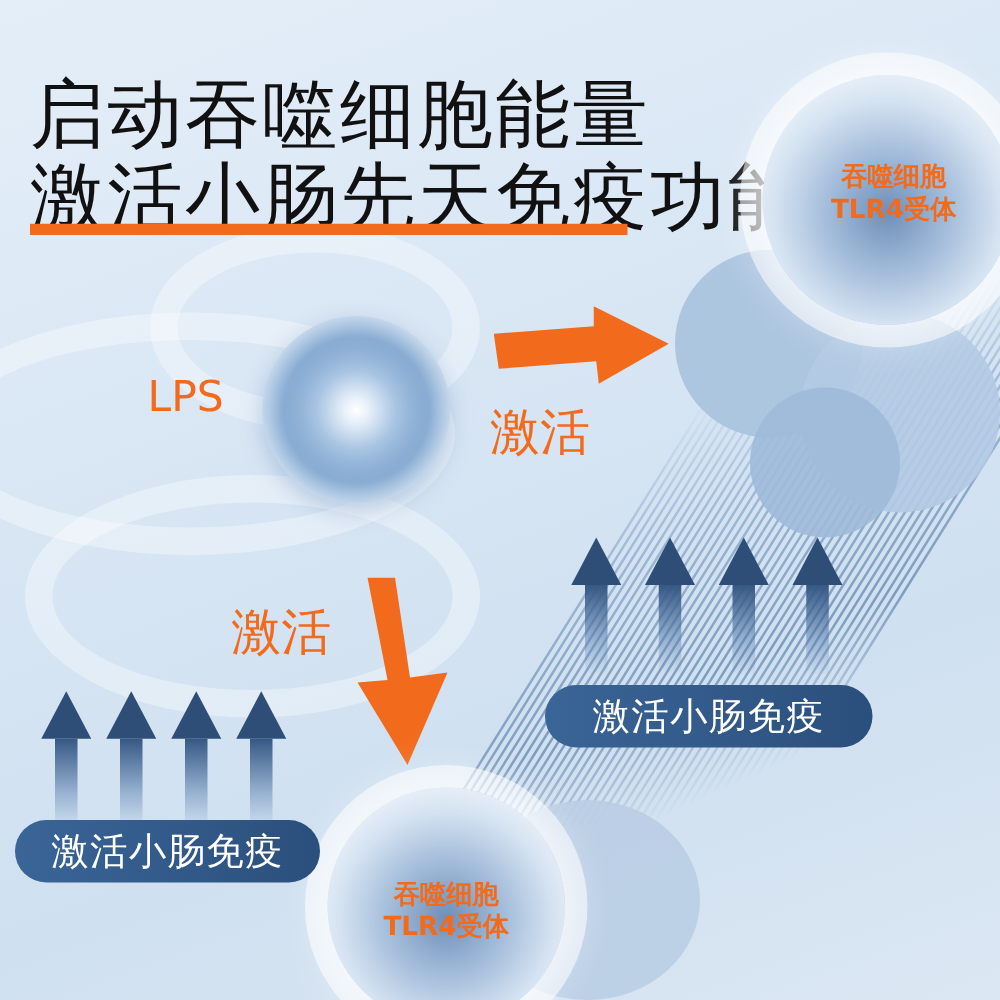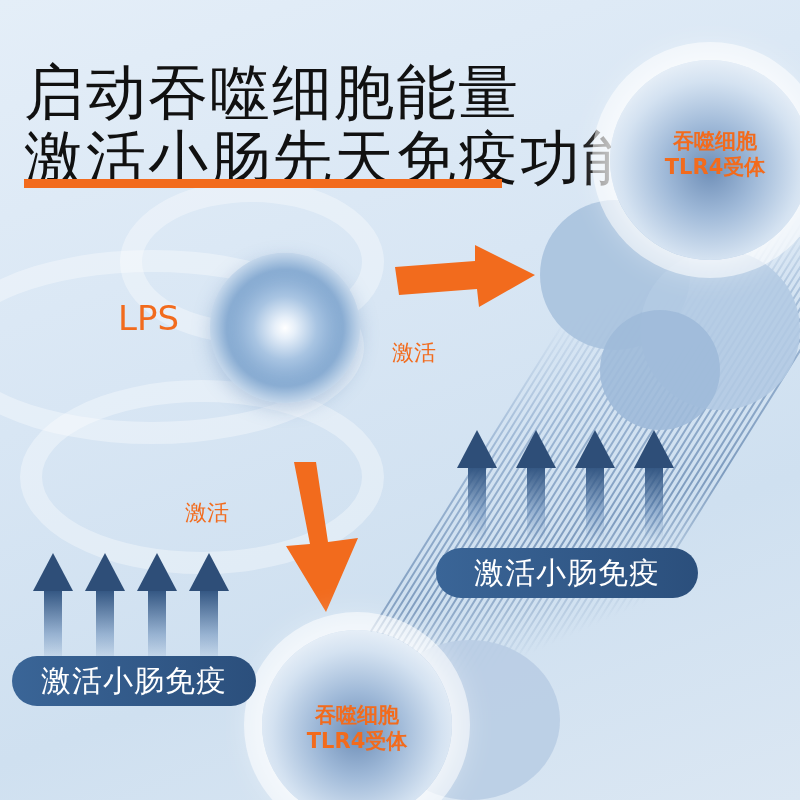--- a/index.html
+++ b/index.html
@@ -18,21 +18,21 @@
   .swirl{position:absolute;border-radius:50%;border:22px solid rgba(255,255,255,.35);}
   
   .sphere{position:absolute;border-radius:50%;
     background:radial-gradient(circle at 50% 50%,#ffffff 0%,#e6eff9 10%,#a8c4e2 30%,#7aa2cd 55%,#a9c6e4 80%,#dbe8f5 100%);
     box-shadow:0 0 30px rgba(255,255,255,.8) inset,0 6px 18px rgba(90,130,180,.35);}
   .cell{position:absolute;border-radius:50%;
     background:radial-gradient(circle at 50% 55%,#6f8fb8 0%,#9fb9d8 30%,#d4e2f1 60%,#f4f8fc 85%,#ffffff 100%);
     box-shadow:0 0 0 18px rgba(255,255,255,.55),0 0 40px rgba(255,255,255,.9);}
   .blob{position:absolute;border-radius:50%;background:#c6d8ec;opacity:.9;}
   .orange-label{position:absolute;color:#f26b1d;font-weight:700;text-align:center;line-height:1.25;}
-  .act-label{position:absolute;color:#f26b1d;font-size:22px;margin-top:20px;}
+  .act-label{position:absolute;color:#f26b1d;font-size:40px;}
   .lps{position:absolute;left:118px;top:298px;color:#f26b1d;font-size:34px;}
   
   .up-arrow{position:absolute;width:40px;height:110px;}
   .up-arrow .head{position:absolute;left:0;top:0;width:0;height:0;border-left:20px solid transparent;border-right:20px solid transparent;border-bottom:38px solid #2e4e78;}
   .up-arrow .shaft{position:absolute;left:11px;top:38px;width:18px;height:72px;background:linear-gradient(180deg,#355884 0%,rgba(80,120,170,.45) 60%,rgba(200,220,240,0) 100%);}
   .pill{position:absolute;height:50px;border-radius:26px;background:linear-gradient(90deg,#3a6597,#2b4f7c);color:#fff;font-size:30px;display:flex;align-items:center;justify-content:center;letter-spacing:1px;}
   .orange-arrow-h{position:absolute;left:395px;top:245px;width:140px;height:70px;}
   .orange-arrow-v{position:absolute;left:286px;top:462px;width:72px;height:150px;}
 </style>
 </head>

